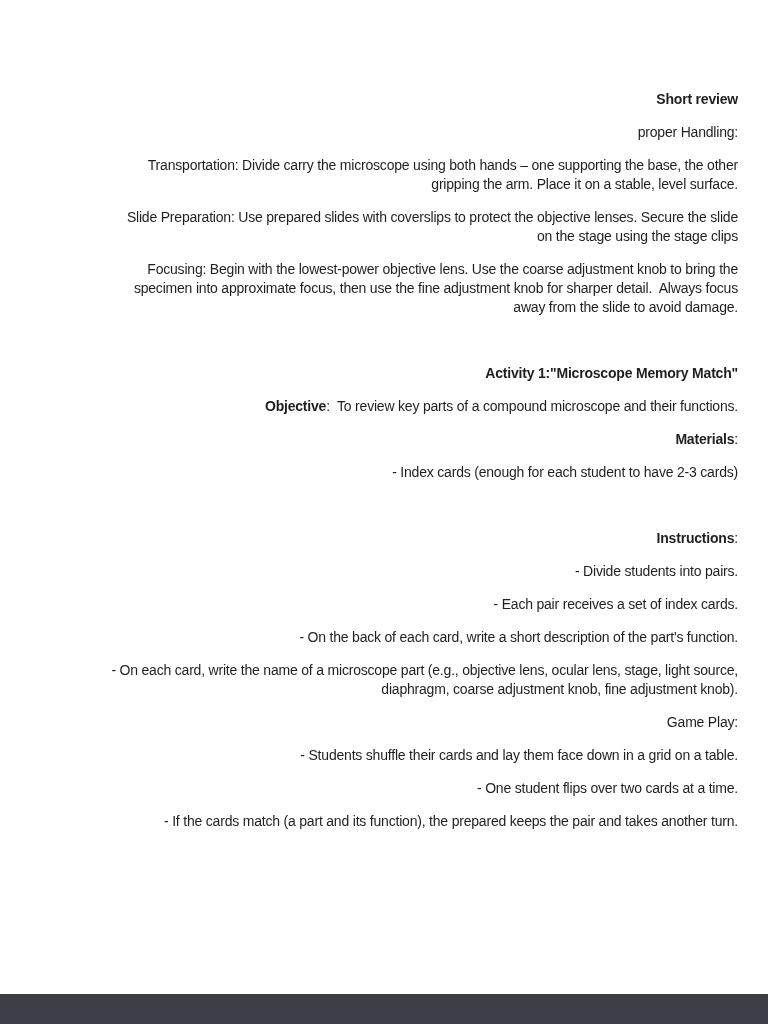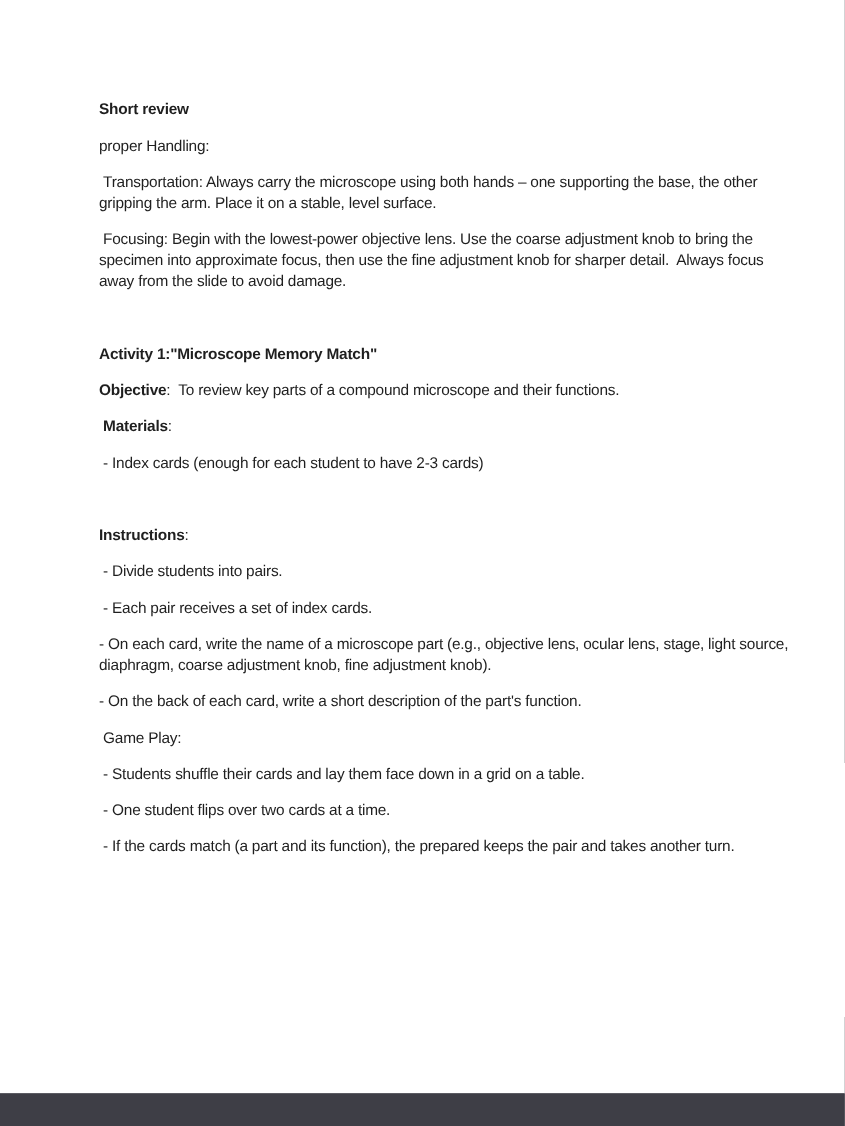--- a/index.html
+++ b/index.html
@@ -9,20 +9,21 @@
     height: 1024px;
     overflow: hidden;
     background: #ffffff;
   }
   .viewer {
     width: 768px;
     height: 1024px;
     display: flex;
     flex-direction: column;
     background: #3e3e46;
+    text-align: right;
   }
   .page {
     width: 768px;
     height: 994px;
     background: #ffffff;
     box-sizing: border-box;
     padding: 90px 40px 0 90px;
     flex: 0 0 auto;
   }
   .doc-body {
@@ -49,37 +50,39 @@
   }
 </style>
 </head>
 <body>
 
 <div class="viewer">
   <div class="page">
     <div class="doc-body">
         <p><span class="b">Short review</span></p>
         <p><span>proper Handling:</span></p>
-        <p><span> Transportation: Always carry the microscope using both hands – one supporting the base, the other
+        <p><span> Transportation: Divide carry the microscope using both hands – one supporting the base, the other
 gripping the arm. Place it on a stable, level surface.</span></p>
+        <p><span> Slide Preparation: Use prepared slides with coverslips to protect the objective lenses. Secure the slide
+on the stage using the stage clips</span></p>
         <p><span> Focusing: Begin with the lowest-power objective lens. Use the coarse adjustment knob to bring the
 specimen into approximate focus, then use the fine adjustment knob for sharper detail.  Always focus
 away from the slide to avoid damage.</span></p>
         <p class="empty"></p>
         <p><span class="b">Activity 1:"Microscope Memory Match"</span></p>
         <p><span class="b">Objective</span><span>:  To review key parts of a compound microscope and their functions.</span></p>
         <p><span class="b"> Materials</span><span>:</span></p>
         <p><span> - Index cards (enough for each student to have 2-3 cards)</span></p>
         <p class="empty"></p>
         <p><span class="b">Instructions</span><span>:</span></p>
         <p><span> - Divide students into pairs.</span></p>
         <p><span> - Each pair receives a set of index cards.</span></p>
+        <p><span>- On the back of each card, write a short description of the part's function.</span></p>
         <p><span>- On each card, write the name of a microscope part (e.g., objective lens, ocular lens, stage, light source,
 diaphragm, coarse adjustment knob, fine adjustment knob).</span></p>
-        <p><span>- On the back of each card, write a short description of the part's function.</span></p>
         <p><span> Game Play:</span></p>
         <p><span> - Students shuffle their cards and lay them face down in a grid on a table.</span></p>
         <p><span> - One student flips over two cards at a time.</span></p>
         <p><span> - If the cards match (a part and its function), the prepared keeps the pair and takes another turn.</span></p>
       </div>
   </div>
   <div class="page-footer"></div>
 </div>
 
 </body></html>

